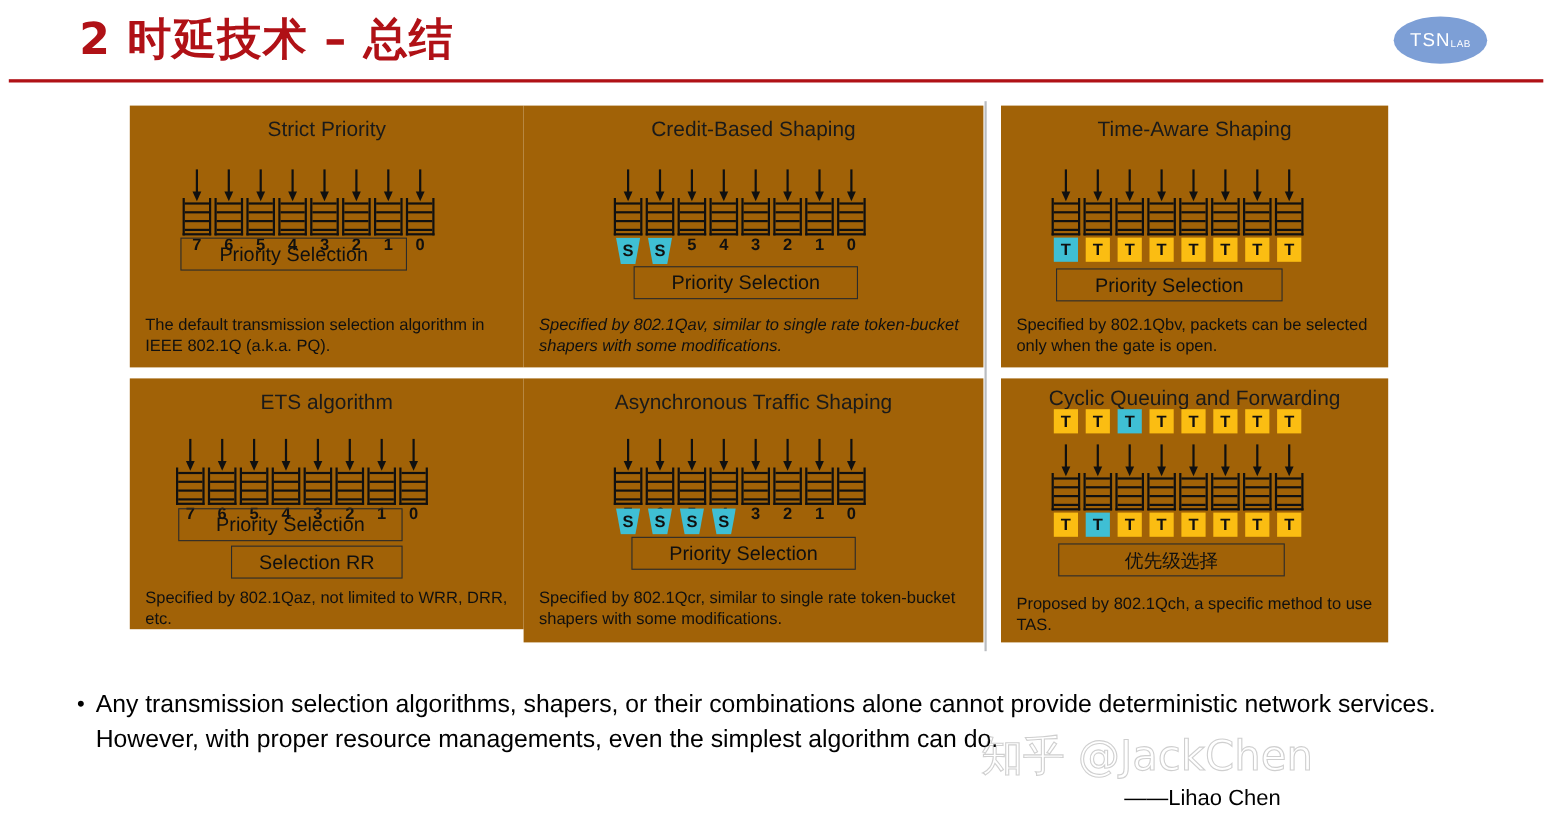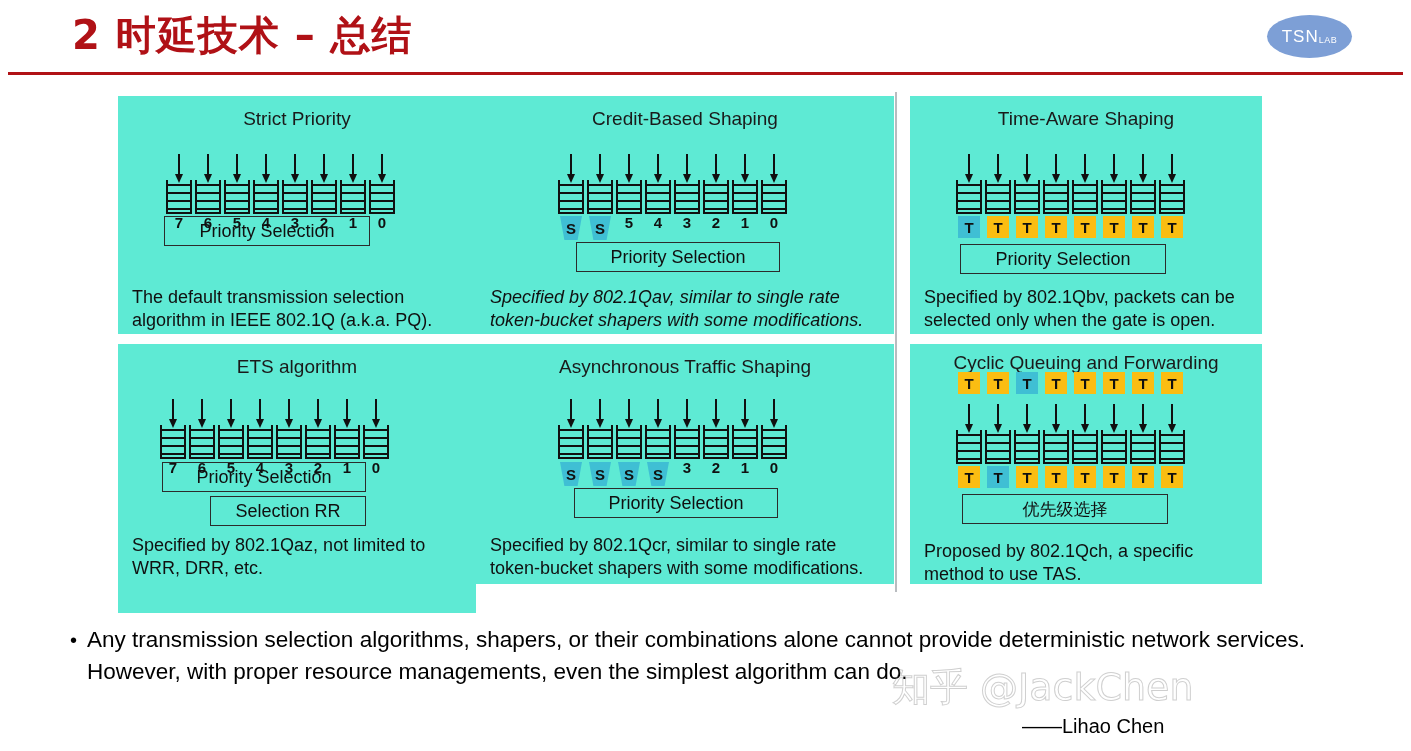--- a/index.html
+++ b/index.html
@@ -25,32 +25,32 @@
     display:flex;align-items:center;justify-content:center;
   }
   #logo .logo-main{font-size:17px;color:#ffffff;letter-spacing:1px;font-family:"Liberation Sans",sans-serif;}
   #logo .logo-sub{font-size:9px;color:#ffffff;letter-spacing:0.5px;position:relative;top:3px;}
 
   
   #panel-grid{position:absolute;left:0;top:92px;width:1411px;height:500px;}
   #col-divider{position:absolute;left:895px;top:0px;width:2px;height:500px;background:#b9bcc0;}
 
   .panel{
-    position:absolute;background:#5eead4;box-sizing:border-box;
+    position:absolute;background:#a16207;box-sizing:border-box;
     padding:0;
   }
   .panel-title{
     position:absolute;left:0;right:0;text-align:center;
     font-family:"Liberation Sans", sans-serif;
     font-size:19px;color:#1a1a1a;white-space:nowrap;
   }
   .panel-desc{
     position:absolute;left:14px;right:8px;
     font-family:"Liberation Sans", sans-serif;
-    font-size:18px;line-height:1.28;color:#101010;
+    font-size:15px;line-height:1.28;color:#101010;
   }
 
   
   .queue-bank{position:absolute;}
   .queue-col{position:absolute;top:0;width:26px;}
   .arrow{position:absolute;left:50%;margin-left:-0.8px;top:0;width:1.6px;height:22px;background:#101010;}
   .arrowhead{
     position:absolute;left:50%;margin-left:-4.5px;top:20px;
     width:0;height:0;border-left:4.5px solid transparent;border-right:4.5px solid transparent;
     border-top:9px solid #101010;
@@ -415,21 +415,21 @@
         <div class="token t-token" style="left: 60px;">T</div>
         <div class="token t-token" style="left: 89px;">T</div>
         <div class="token t-token" style="left: 118px;">T</div>
         <div class="token t-token" style="left: 147px;">T</div>
         <div class="token t-token" style="left: 176px;">T</div>
         <div class="token t-token" style="left: 205px;">T</div>
       </div>
       <div class="sel-box" style="top: 148px; height: 30px; left: 50px; width: 206px;">Priority Selection</div>
       <div class="panel-desc" style="top: 190px;">Specified by 802.1Qbv, packets can be selected only when the gate is open.</div>
     </div>
-    <div class="panel" style="left: 118px; top: 252px; width: 358px; height: 269px;">
+    <div class="panel" style="left: 118px; top: 252px; width: 358px; height: 228px;">
       <div class="panel-title" style="top: 12px;">ETS algorithm</div>
       <div class="queue-bank" style="left: 42px; top: 55px;">
         <div class="queue-col" style="left: 0px;">
           <div class="arrow"></div>
           <div class="arrowhead"></div>
           <div class="qbox">
             <i style="top: 4px;"></i>
             <i style="top: 12px;"></i>
             <i style="top: 20px;"></i>
             <i style="top: 28px;"></i>

